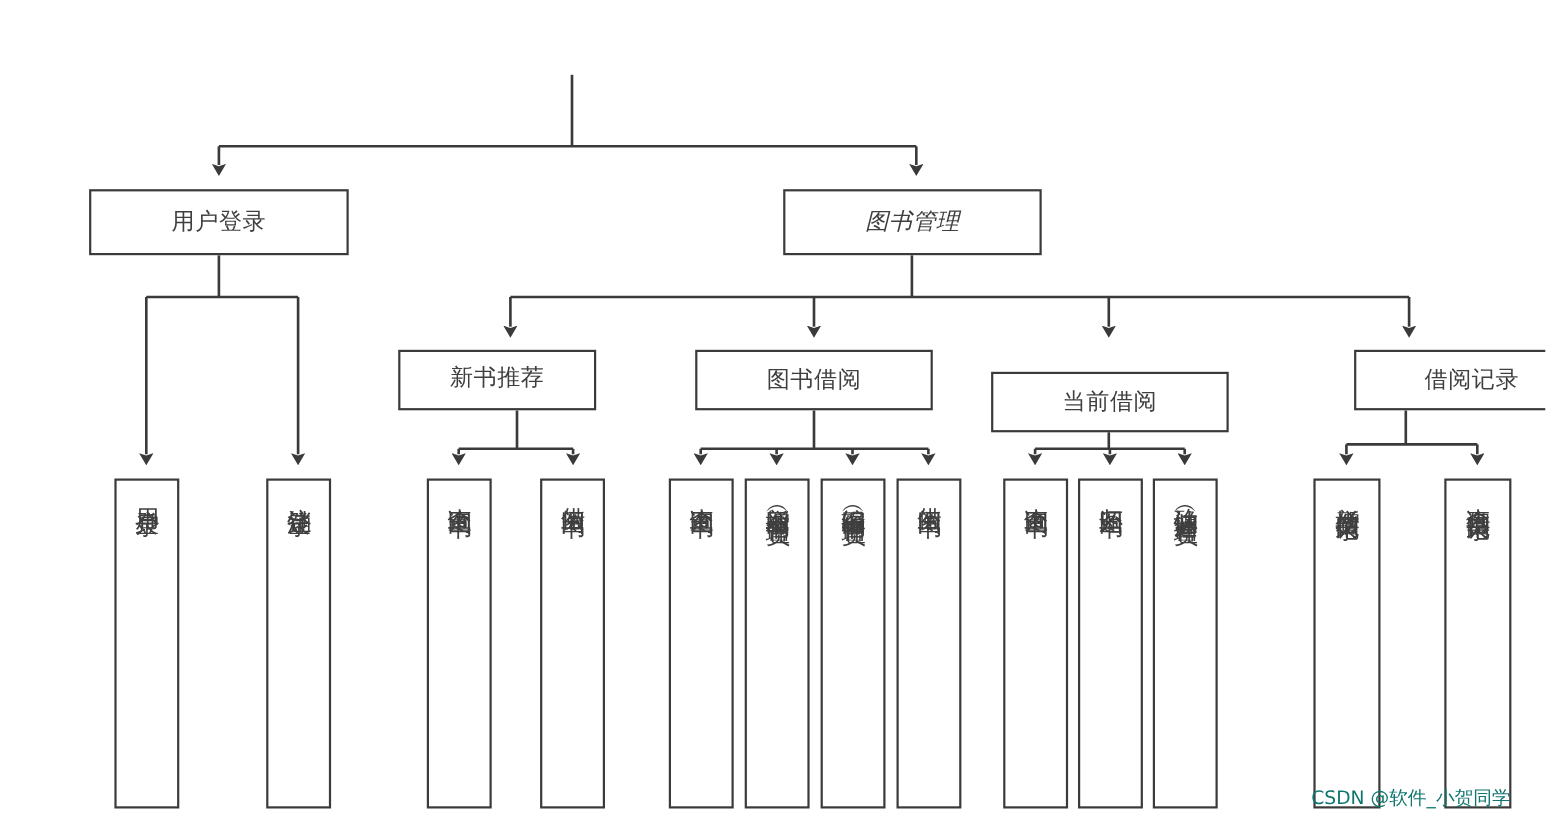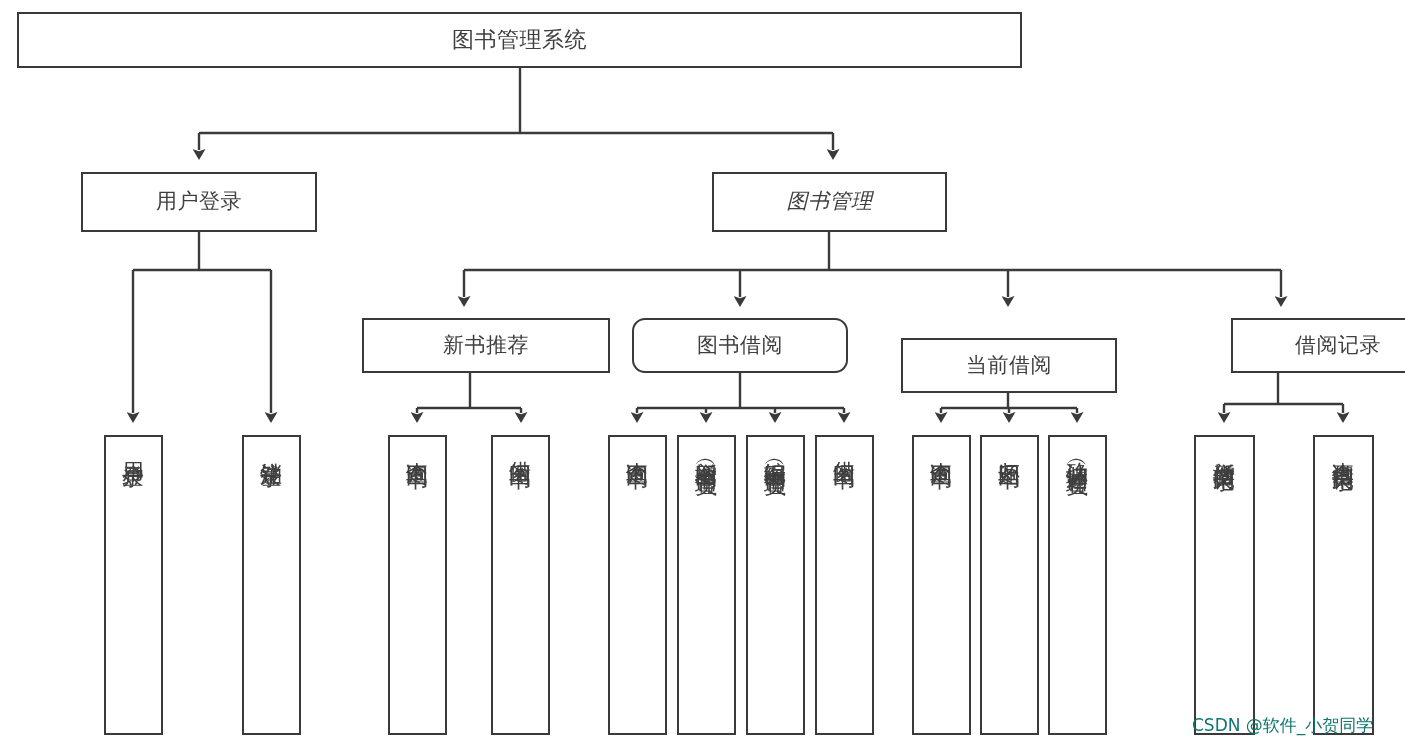--- a/index.html
+++ b/index.html
@@ -121,37 +121,34 @@
       <path d="M1009,408 L1009,413" marker-end="url(#arrow)"></path>
       <path d="M1077,408 L1077,413" marker-end="url(#arrow)"></path>
 
       <path d="M1278,373 L1278,404"></path>
       <path d="M1224,404 L1343,404"></path>
       <path d="M1224,404 L1224,413" marker-end="url(#arrow)"></path>
       <path d="M1343,404 L1343,413" marker-end="url(#arrow)"></path>
     </g>
   </svg>
 
-  <div class="node horiz root" style="left:17px; top:12px; width:1005px; height:56px;">
-    <span class="node-label">图书管理系统</span>
-  </div>
 
   <div class="node horiz" style="left:81px; top:172px; width:236px; height:60px;">
     <span class="node-label">用户登录</span>
   </div>
 
   <div class="node horiz" style="left:712px; top:172px; width:235px; height:60px;font-style:italic;">
     <span class="node-label">图书管理</span>
   </div>
 
-  <div class="node horiz" style="left:362px; top:318px; width:248px; height:55px;">
+  <div class="node horiz" style="left:362px; top:318px; width:180px; height:55px;font-family:Liberation Mono, monospace;">
     <span class="node-label">新书推荐</span>
   </div>
 
-  <div class="node horiz" style="left:632px; top:318px; width:216px; height:55px;border-radius:13px;">
+  <div class="node horiz" style="left:632px; top:318px; width:216px; height:55px;">
     <span class="node-label">图书借阅</span>
   </div>
 
   <div class="node horiz" style="left:901px; top:318px; width:216px; height:55px;margin-top:20px;">
     <span class="node-label">当前借阅</span>
   </div>
 
   <div class="node horiz" style="left:1231px; top:318px; width:214px; height:55px;">
     <span class="node-label">借阅记录</span>
   </div>

